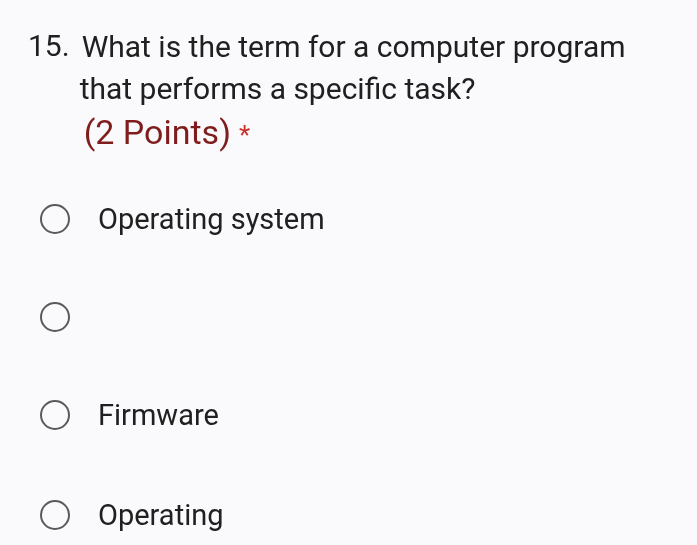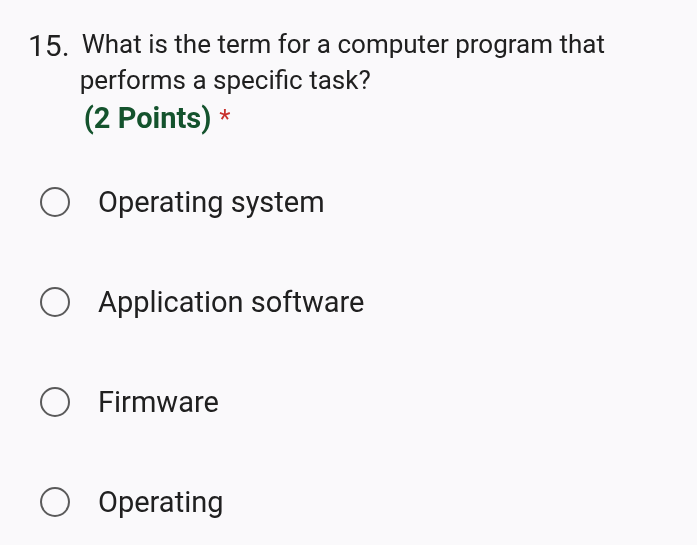--- a/index.html
+++ b/index.html
@@ -23,29 +23,29 @@
       font-size: 30px;
       font-weight: 400;
       margin-right: 8px;
       line-height: 1.3;
       color: #202020;
     }
     .question-body {
       flex: 1;
     }
     .question-text {
-      font-size: 26px;
+      font-size: 30px;
       font-weight: 400;
       line-height: 1.4;
       color: #202020;
     }
     .points {
-      font-size: 29px;
-      font-weight: 700;
-      color: #14532d;
+      font-size: 34px;
+      font-weight: 400;
+      color: #7f1d1d;
       margin-top: 2px;
     }
     .required {
       color: #c9302c;
       font-size: 26px;
       font-weight: 400;
     }
     .options {
       margin-top: 44px;
       padding-left: 10px;
@@ -85,21 +85,20 @@
   </div>
 </div>
 
 <div class="options">
   <div class="option">
     <div class="radio"></div>
     <div class="option-label">Operating system</div>
   </div>
   <div class="option">
     <div class="radio"></div>
-    <div class="option-label">Application software</div>
   </div>
   <div class="option">
     <div class="radio"></div>
     <div class="option-label">Firmware</div>
   </div>
   <div class="option">
     <div class="radio"></div>
     <div class="option-label">Operating</div>
   </div>
 </div>

